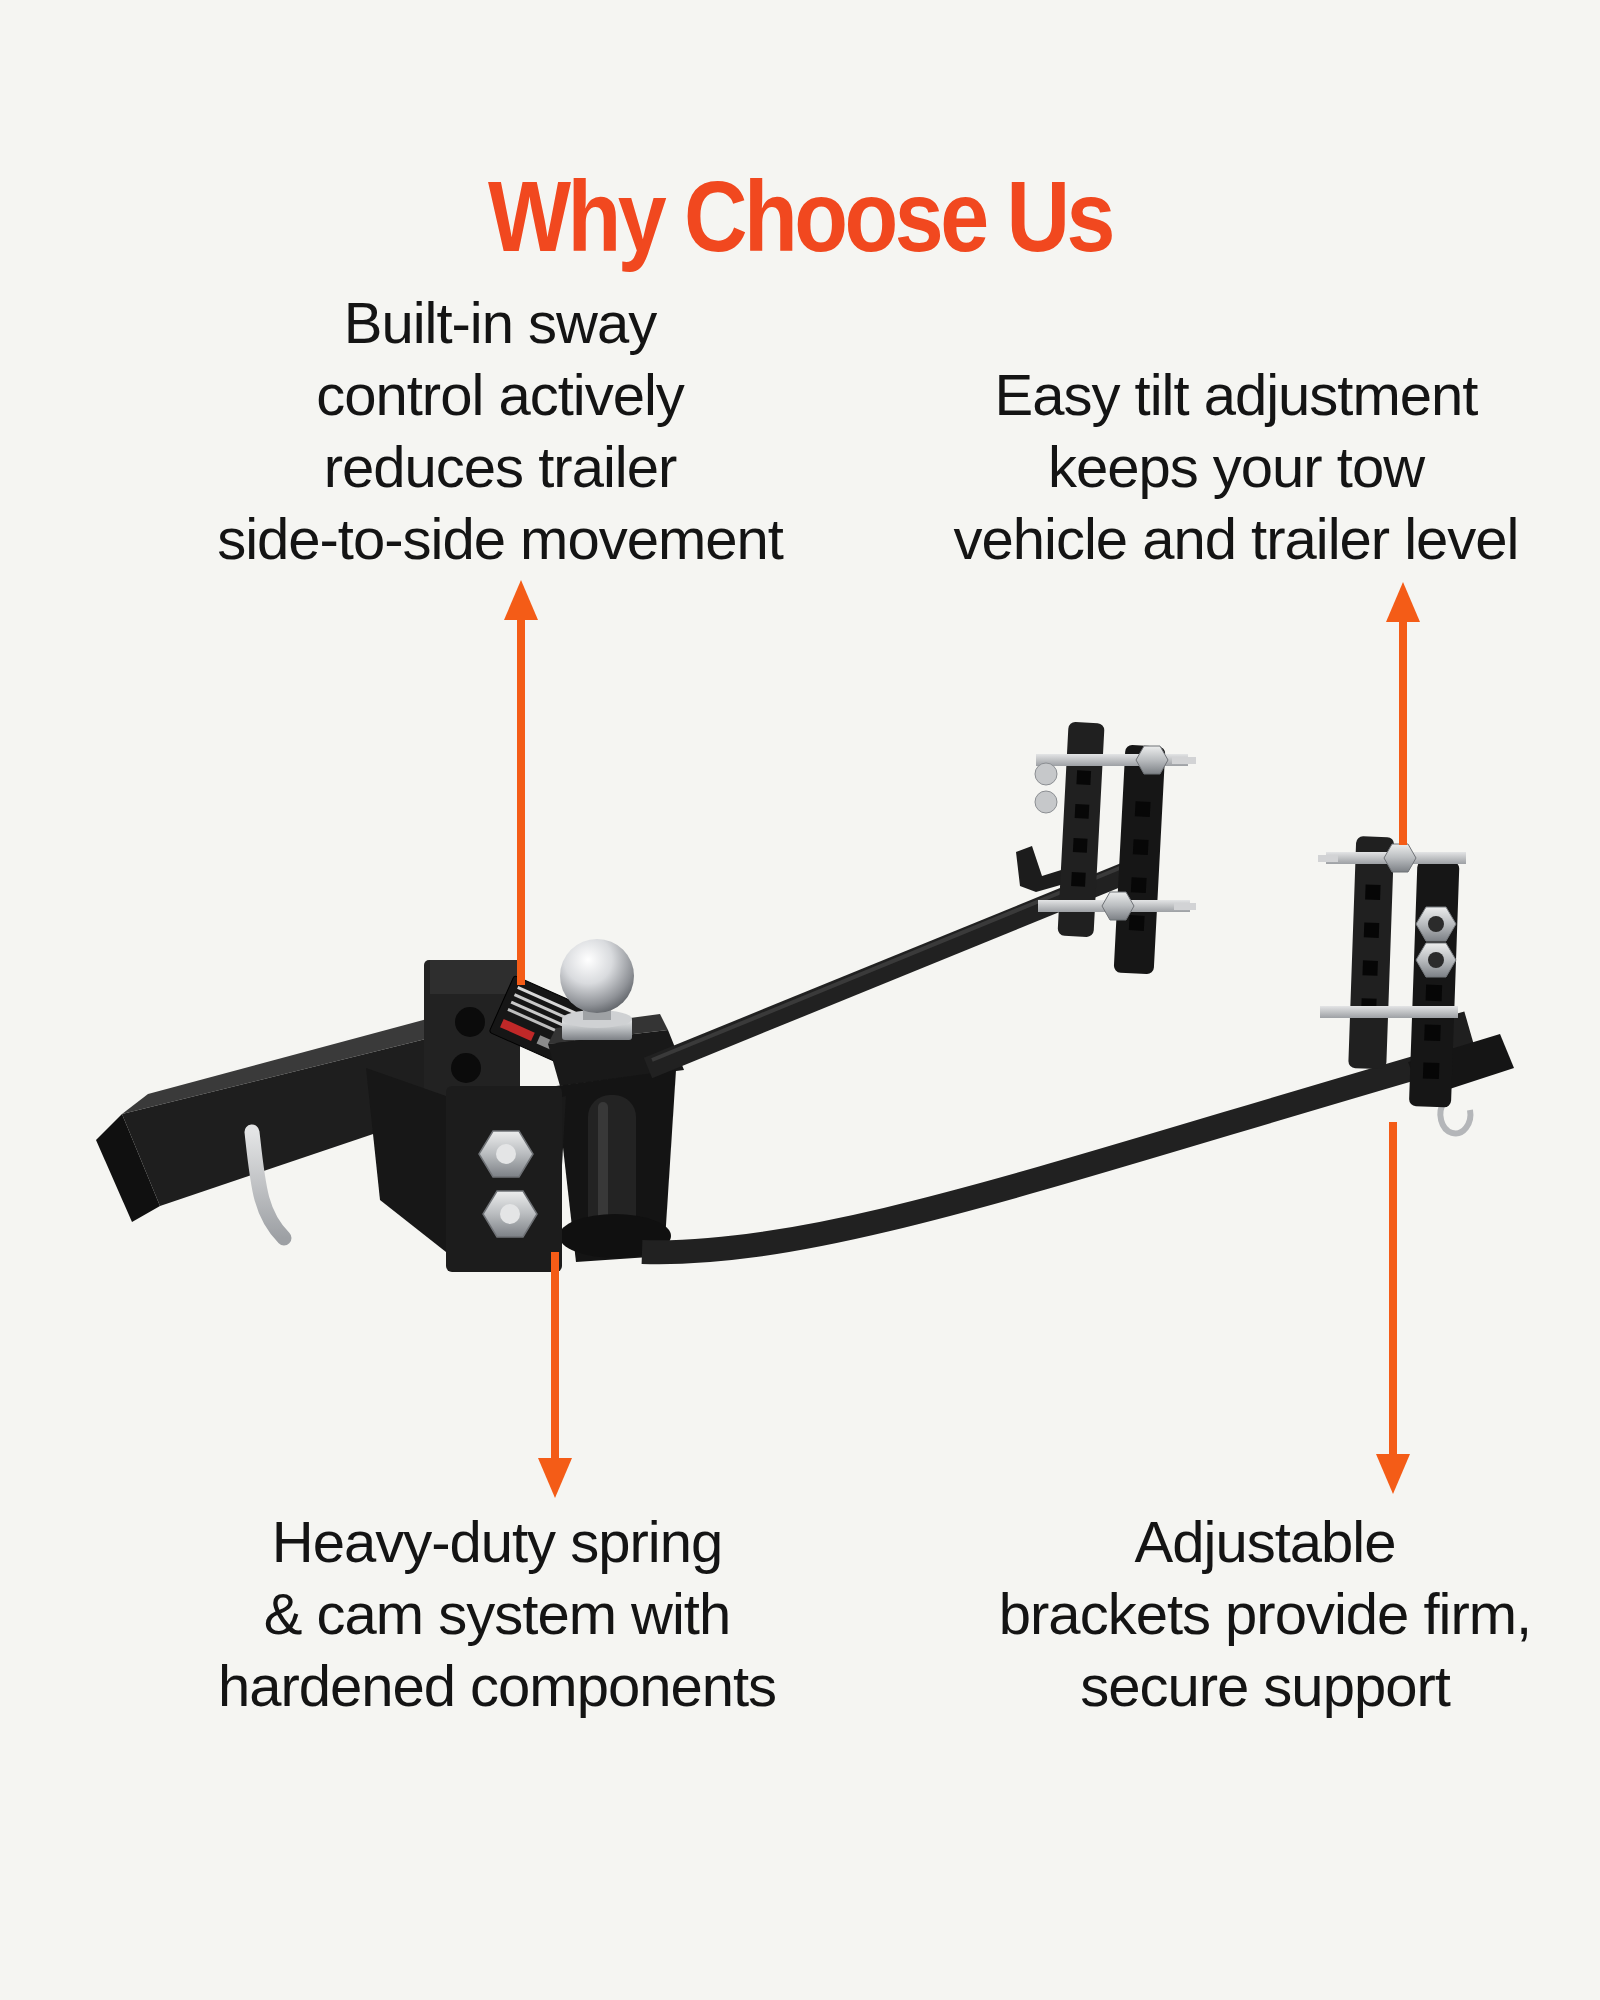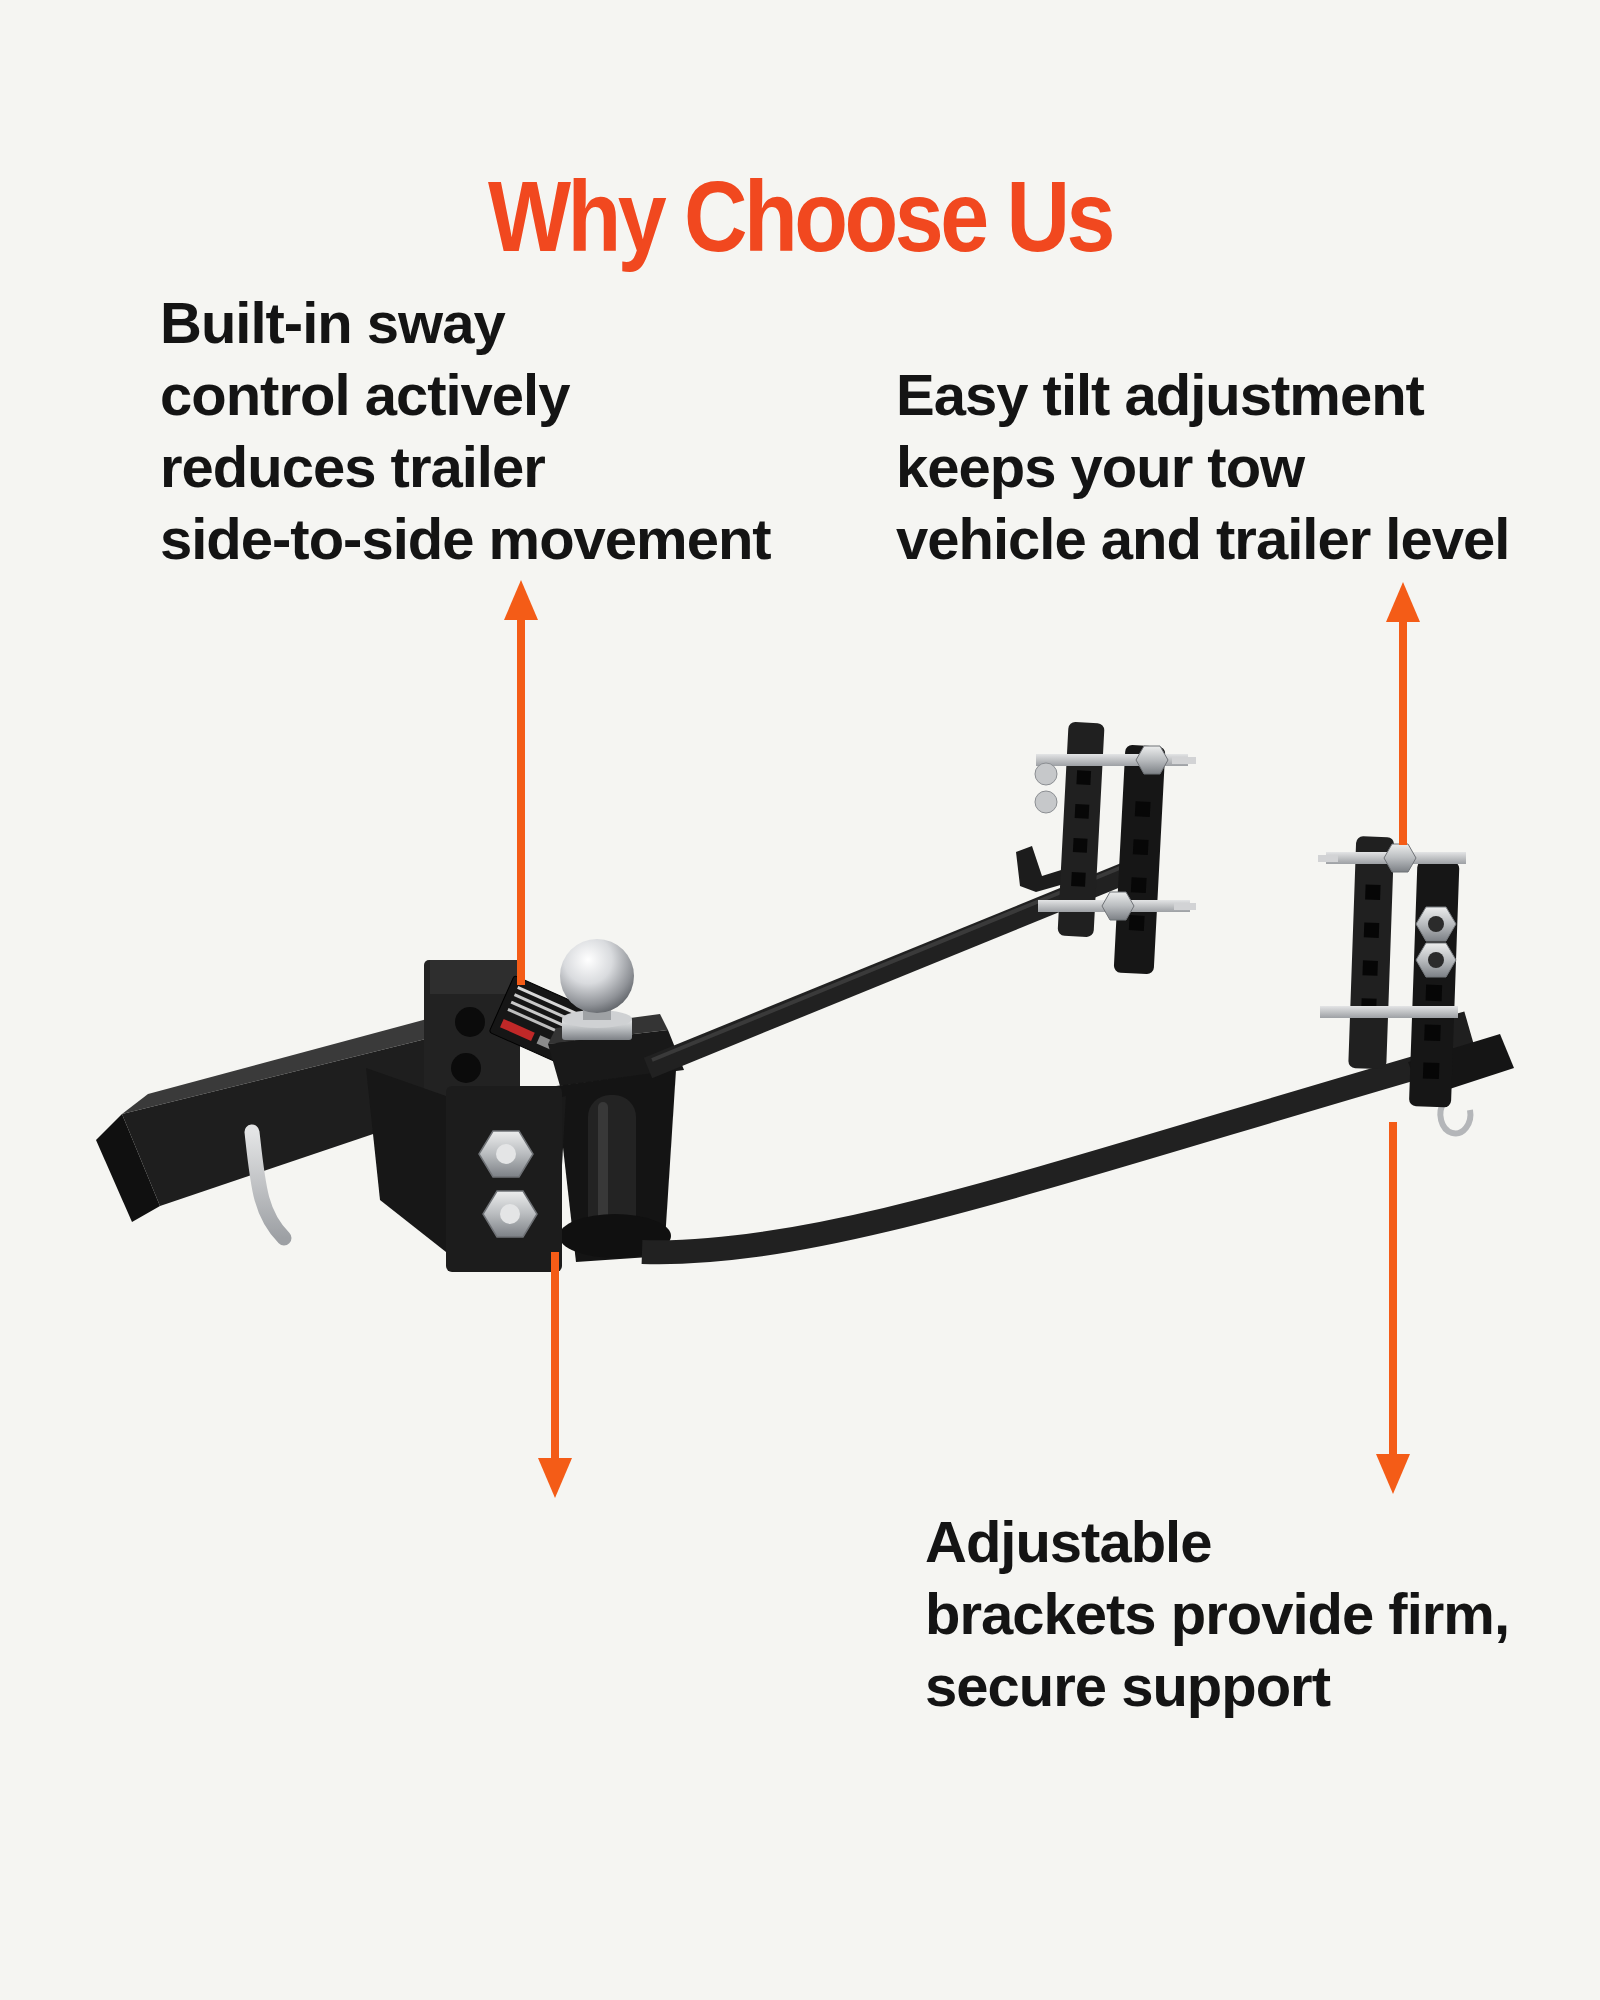--- a/index.html
+++ b/index.html
@@ -22,22 +22,22 @@
     position:absolute;top:92px;left:0;width:1600px;
     text-align:center;
     font-size:100px;font-weight:800;letter-spacing:-4px;
     color:var(--title-accent);
     transform:scaleX(0.88);
     transform-origin:50% 50%;
     white-space:nowrap;
   }
   .feature{
     position:absolute;width:680px;
-    white-space:pre-line;
-    font-size:58px;line-height:72px;font-weight:700;letter-spacing:-1px;
+    text-align:center;white-space:pre-line;
+    font-size:58px;line-height:72px;font-weight:400;letter-spacing:-1px;
     color:var(--text);
   }
   .feature.tl{left:160px;top:287px;}
   .feature.tr{left:896px;top:359px;}
   .feature.bl{left:157px;top:1506px;}
   .feature.br{left:925px;top:1506px;}
   .artwork{position:absolute;left:0;top:0;width:1600px;height:2000px;}
 </style>
 </head>
 <body>
@@ -46,20 +46,23 @@
 
   <h1 class="title">Why Choose Us</h1>
 
   <div class="feature tl">Built-in sway
 control actively
 reduces trailer
 side-to-side movement</div>
   <div class="feature tr">Easy tilt adjustment
 keeps your tow
 vehicle and trailer level</div>
+  <div class="feature bl">Heavy-duty spring
+&amp; cam system with
+hardened components</div>
   <div class="feature br">Adjustable
 brackets provide firm,
 secure support</div>
 
   <svg class="artwork" viewBox="0 0 1600 2000" aria-hidden="true">
     <defs>
       <radialGradient id="gBall" cx="0.38" cy="0.28" r="0.85">
         <stop offset="0" stop-color="#ffffff"></stop>
         <stop offset="0.38" stop-color="#d9dbde"></stop>
         <stop offset="0.72" stop-color="#8f9297"></stop>

